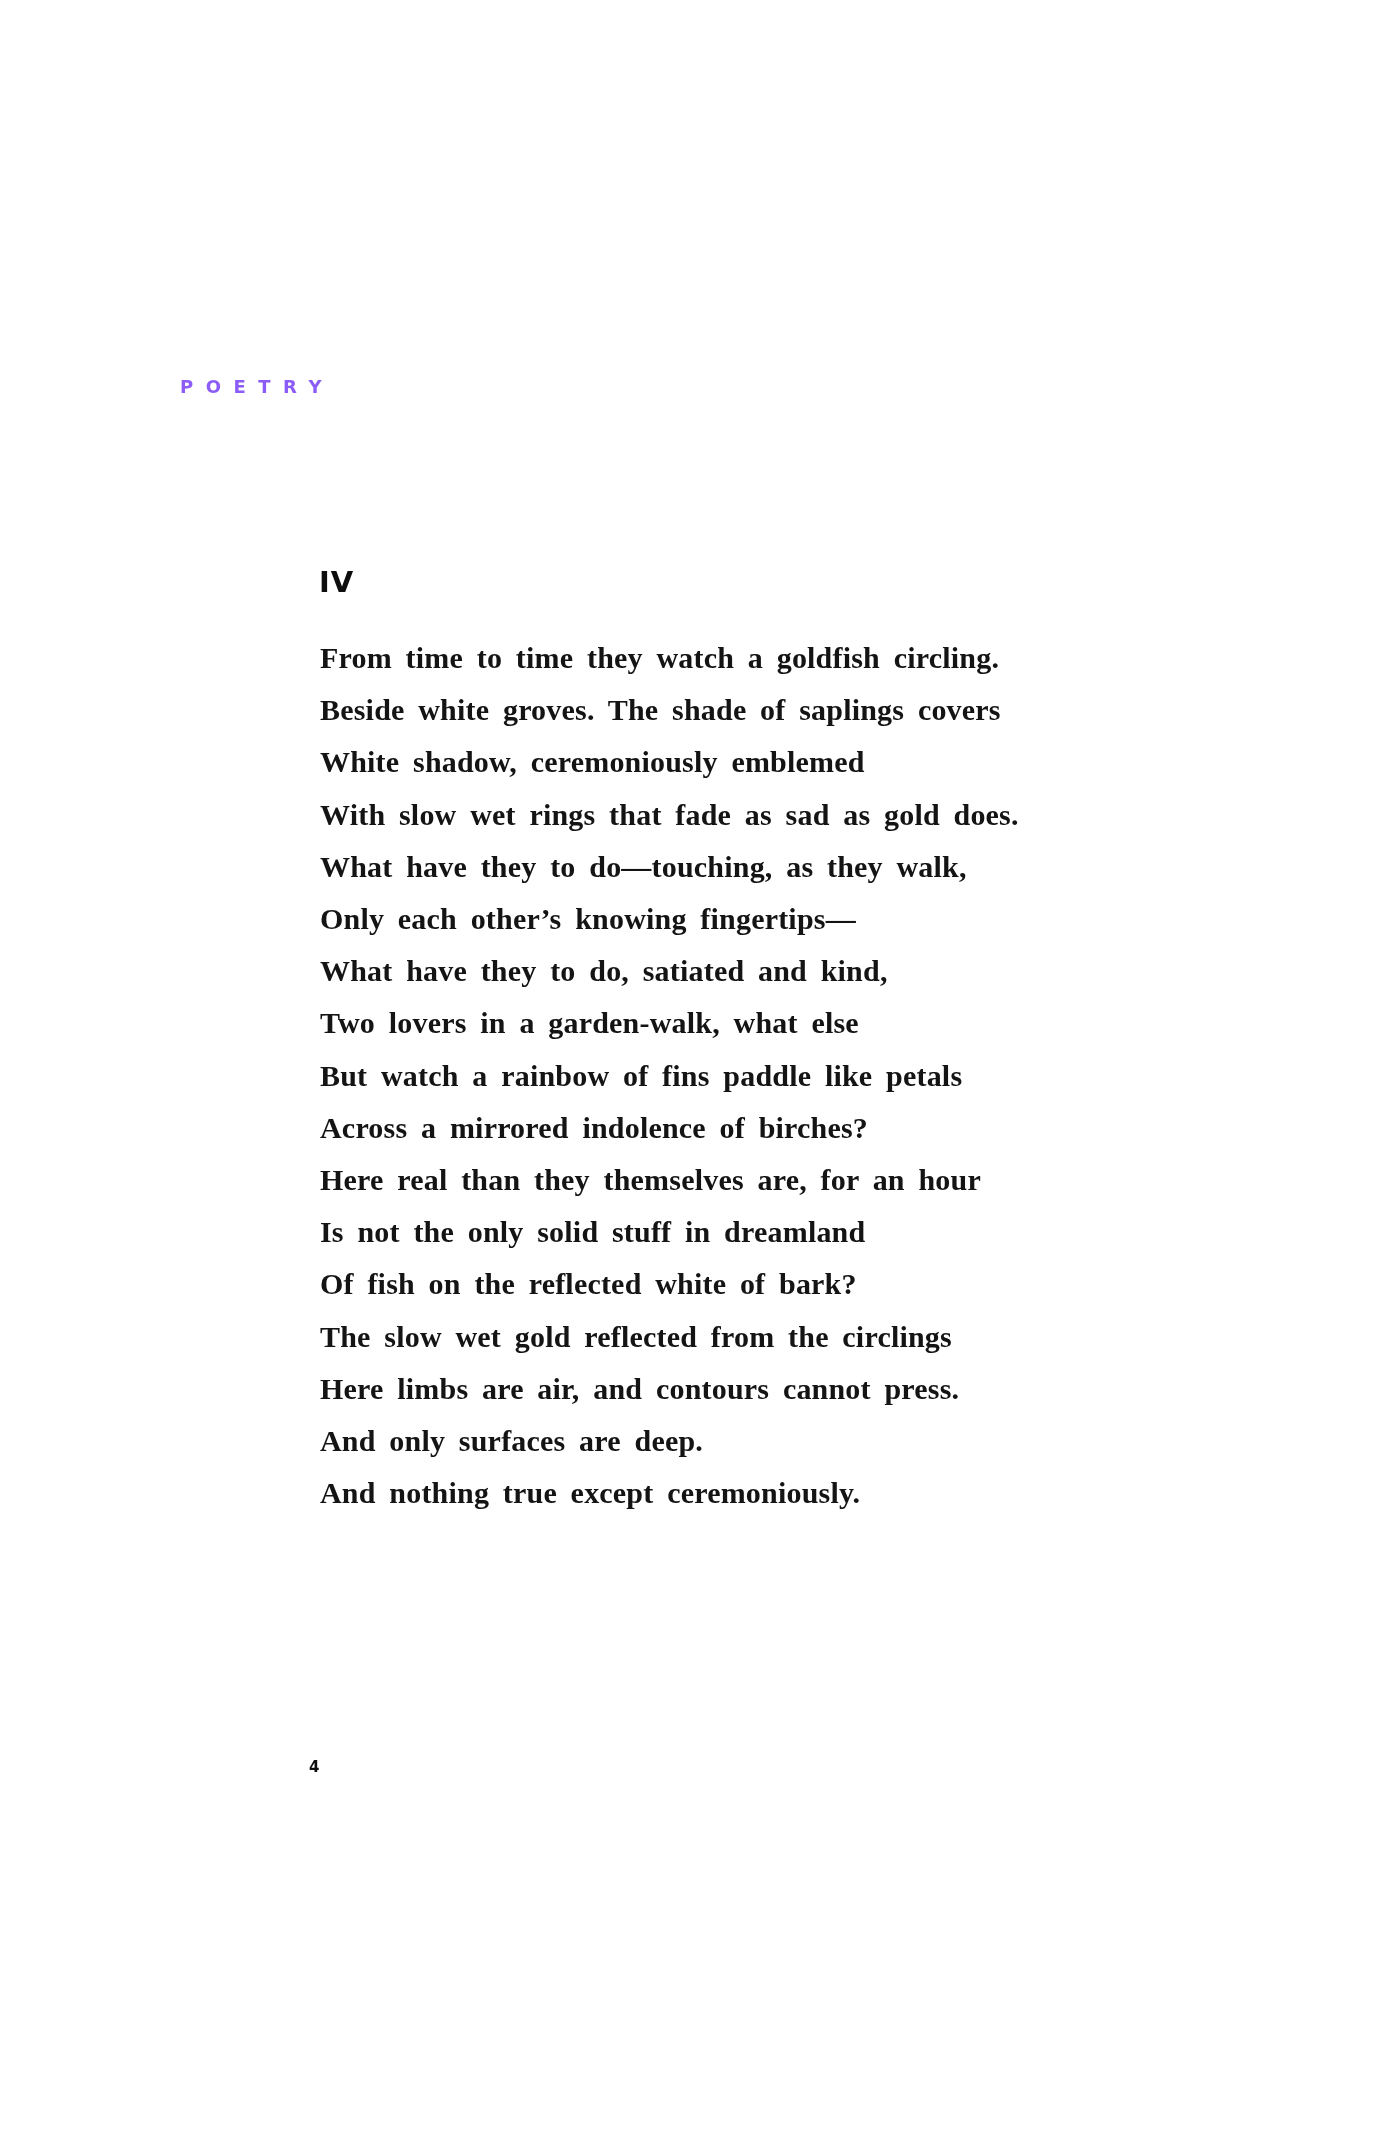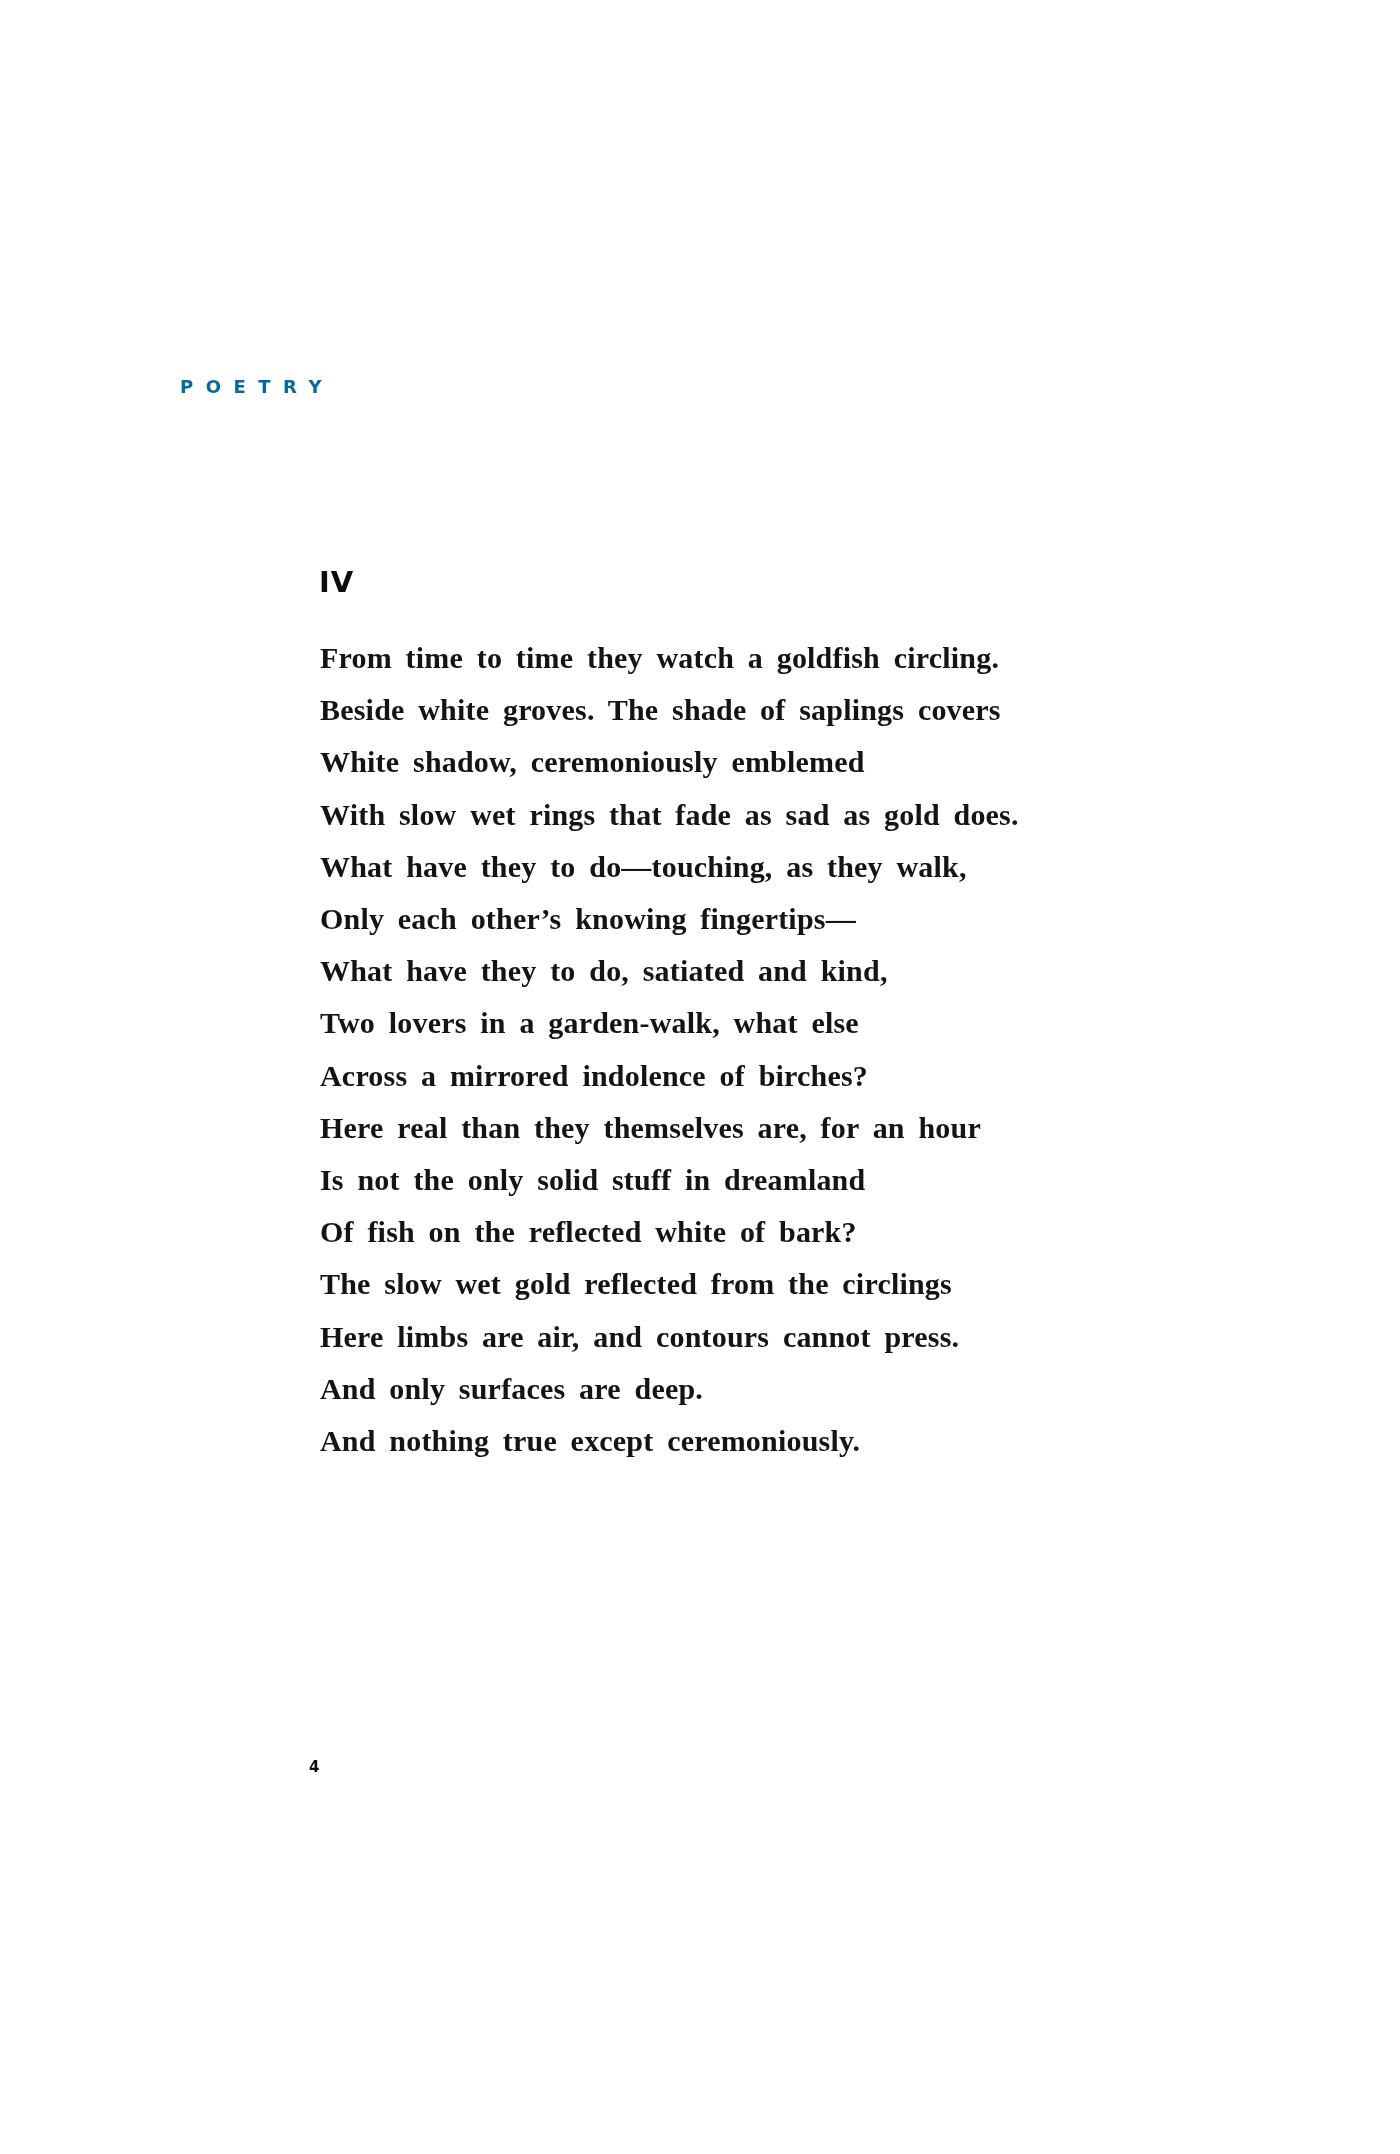--- a/index.html
+++ b/index.html
@@ -16,21 +16,21 @@
     }
     .running-head {
       position: absolute;
       left: 180px;
       top: 375px;
       font-family: "DejaVu Sans", "Liberation Sans", sans-serif;
       font-weight: bold;
       font-size: 18px;
       letter-spacing: 12.5px;
       line-height: 24px;
-      color: #0369a1;
+      color: #8b5cf6;
     }
     .section-numeral {
       position: absolute;
       left: 303px;
       top: 566px;
       font-family: "DejaVu Sans", "Liberation Sans", sans-serif;
       font-weight: bold;
       font-size: 29px;
       line-height: 32px;
       letter-spacing: 1px;
@@ -78,20 +78,21 @@
 
 <ul class="poem">
   <li>From time to time they watch a goldfish circling.</li>
   <li>Beside white groves. The shade of saplings covers</li>
   <li>White shadow, ceremoniously emblemed</li>
   <li>With slow wet rings that fade as sad as gold does.</li>
   <li>What have they to do—touching, as they walk,</li>
   <li>Only each other’s knowing fingertips—</li>
   <li>What have they to do, satiated and kind,</li>
   <li>Two lovers in a garden-walk, what else</li>
+  <li>But watch a rainbow of fins paddle like petals</li>
   <li>Across a mirrored indolence of birches?</li>
   <li>Here real than they themselves are, for an hour</li>
   <li>Is not the only solid stuff in dreamland</li>
   <li>Of fish on the reflected white of bark?</li>
   <li>The slow wet gold reflected from the circlings</li>
   <li>Here limbs are air, and contours cannot press.</li>
   <li>And only surfaces are deep.</li>
   <li>And nothing true except ceremoniously.</li>
 </ul>
 

